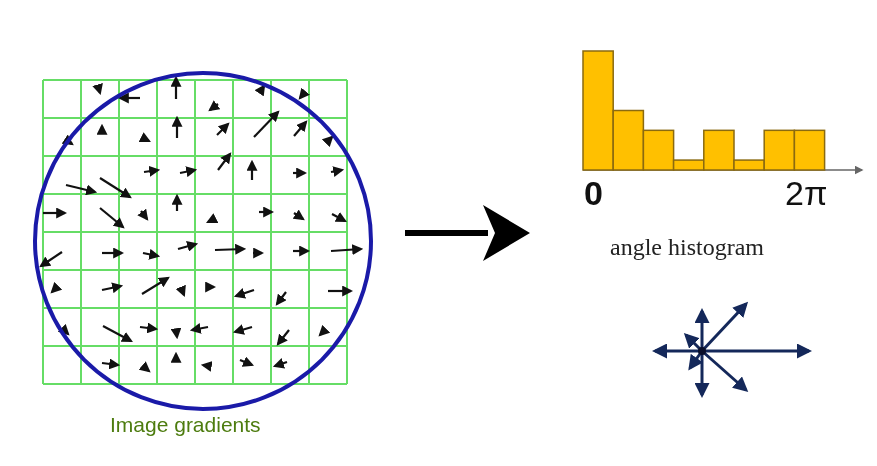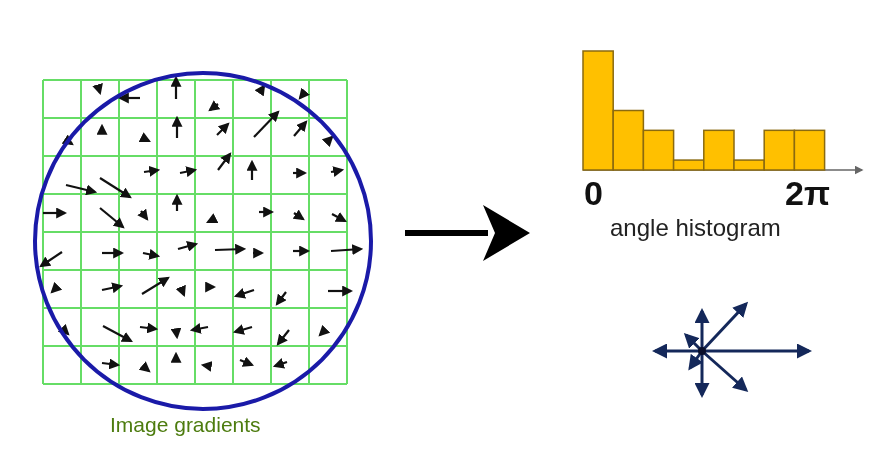--- a/index.html
+++ b/index.html
@@ -1,22 +1,22 @@
 <!DOCTYPE html>
 <html><head>
 <meta charset="utf-8">
 <style>
   html, body { margin: 0; padding: 0; background: #ffffff; }
   body { width: 877px; height: 466px; position: relative; overflow: hidden; font-family: "Liberation Sans", sans-serif; }
   #canvas { position: absolute; left: 0; top: 0; }
   .label { position: absolute; color: #222; white-space: nowrap; }
   #grad-label { left: 110px; top: 413px; font-size: 21px; color: #4d7c0f; }
-  #hist-label { left: 610px; top: 214px; font-size: 24px; color: #222; }
+  #hist-label { left: 610px; top: 234px; font-size: 24px; color: #222; font-family: Liberation Serif, serif; }
   #tick-0 { left: 584px; top: 174px; font-size: 34px; font-weight: bold; color: #111; }
-  #tick-2pi { left: 785px; top: 174px; font-size: 34px; font-weight: bold; color: #111; }
+  #tick-2pi { left: 785px; top: 174px; font-size: 34px; font-weight: normal; color: #111; }
 </style>
 </head>
 <body>
 
 <svg id="canvas" width="877" height="466">
   <defs>
     <marker id="ah-black" markerWidth="5" markerHeight="5" refX="4" refY="2.5" orient="auto" markerUnits="strokeWidth">
       <path d="M0,0 L5,2.5 L0,5 z" fill="#111"></path>
     </marker>
     <marker id="ah-navy" markerWidth="5" markerHeight="5" refX="4" refY="2.5" orient="auto" markerUnits="strokeWidth">

